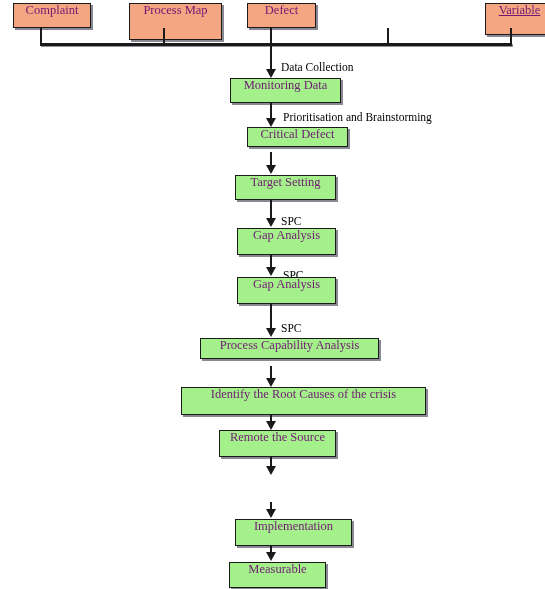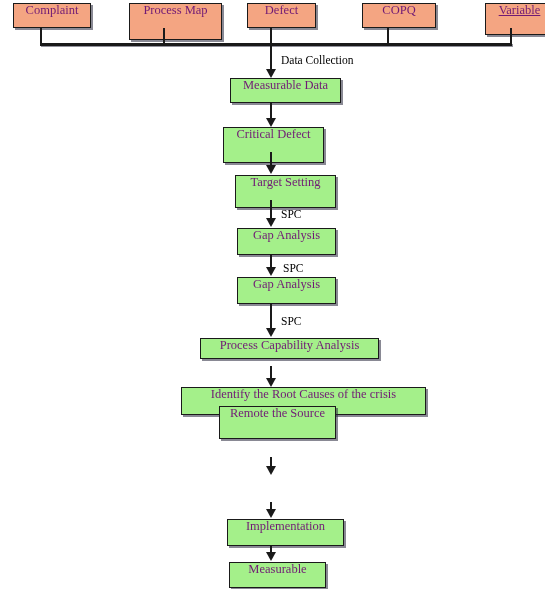--- a/index.html
+++ b/index.html
@@ -57,74 +57,73 @@
     border-left: 5px solid transparent;
     border-right: 5px solid transparent;
     border-top: 9px solid #1a1a1a;
   }
   .edgelabel {
     position: absolute;
     font-size: 11.5px;
     color: #000000;
     white-space: nowrap;
     font-family: "Liberation Serif", "DejaVu Serif", serif;
+    margin-top: 7px;
   }
 </style>
 </head>
 <body>
 
 <div id="canvas">
 
   <div class="node source" style="left:2px; top:3px; width:78px; height:25px;">
     <span>Complaint</span>
   </div>
 
   <div class="node source" style="left:118px; top:3px; width:93px; height:37px;">
     <span>Process Map</span>
   </div>
 
   <div class="node source" style="left:236px; top:3px; width:69px; height:25px;">
     <span>Defect</span>
   </div>
 
-  <div class="node source" style="left:351px; top:3px; width:74px; height:25px;">
-    <span>COPQ</span>
-  </div>
 
   <div class="node source" style="left:474px; top:3px; width:69px; height:32px;text-decoration:underline;">
     <span>Variable</span>
   </div>
 
   <div class="vline" style="left:40px; top:28px; height:17px;"></div>
   <div class="vline" style="left:163px; top:28px; height:17px;"></div>
   <div class="vline" style="left:270px; top:28px; height:17px;"></div>
   <div class="vline" style="left:387px; top:28px; height:17px;"></div>
   <div class="vline" style="left:510px; top:28px; height:17px;"></div>
 
   <div class="busline" style="left:40px; top:43px; width:472px;"></div>
 
   <div class="vline" style="left:270px; top:43px; height:28px;"></div>
   <div class="arrowhead" style="left:266px; top:69px;"></div>
   <div class="edgelabel" style="left:281px; top:54px;">Data Collection</div>
 
   <div class="node step" style="left:219px; top:78px; width:111px; height:25px;">
-    <span>Measurable Data</span>
+    <span>Monitoring Data</span>
   </div>
 
   <div class="vline" style="left:270px; top:103px; height:17px;"></div>
   <div class="arrowhead" style="left:266px; top:118px;"></div>
+  <div class="edgelabel" style="left:283px; top:104px;">Prioritisation and Brainstorming</div>
 
-  <div class="node step" style="left:212px; top:127px; width:101px; height:36px;">
+  <div class="node step" style="left:236px; top:127px; width:101px; height:20px;">
     <span>Critical Defect</span>
   </div>
 
   <div class="vline" style="left:270px; top:152px; height:14px;"></div>
   <div class="arrowhead" style="left:266px; top:165px;"></div>
 
-  <div class="node step" style="left:224px; top:175px; width:101px; height:33px;">
+  <div class="node step" style="left:224px; top:175px; width:101px; height:25px;">
     <span>Target Setting</span>
   </div>
 
   <div class="vline" style="left:270px; top:200px; height:19px;"></div>
   <div class="arrowhead" style="left:266px; top:218px;"></div>
   <div class="edgelabel" style="left:281px; top:208px;">SPC</div>
 
   <div class="node step" style="left:226px; top:228px; width:99px; height:27px;">
     <span>Gap Analysis</span>
   </div>
@@ -148,32 +147,32 @@
   <div class="vline" style="left:270px; top:366px; height:13px;"></div>
   <div class="arrowhead" style="left:266px; top:378px;"></div>
 
   <div class="node step" style="left:170px; top:387px; width:245px; height:28px;">
     <span>Identify the Root Causes of the crisis</span>
   </div>
 
   <div class="vline" style="left:270px; top:415px; height:12px;"></div>
   <div class="arrowhead" style="left:266px; top:421px;"></div>
 
-  <div class="node step" style="left:208px; top:406px; width:117px; height:33px;">
+  <div class="node step" style="left:208px; top:430px; width:117px; height:27px;">
     <span>Remote the Source</span>
   </div>
 
   <div class="vline" style="left:270px; top:457px; height:11px;"></div>
   <div class="arrowhead" style="left:266px; top:466px;"></div>
 
 
   <div class="vline" style="left:270px; top:502px; height:9px;"></div>
   <div class="arrowhead" style="left:266px; top:509px;"></div>
 
-  <div class="node step" style="left:216px; top:519px; width:117px; height:27px;">
+  <div class="node step" style="left:224px; top:519px; width:117px; height:27px;">
     <span>Implementation</span>
   </div>
 
   <div class="vline" style="left:270px; top:546px; height:9px;"></div>
   <div class="arrowhead" style="left:266px; top:552px;"></div>
 
   <div class="node step" style="left:218px; top:562px; width:97px; height:26px;">
     <span>Measurable</span>
   </div>
 

